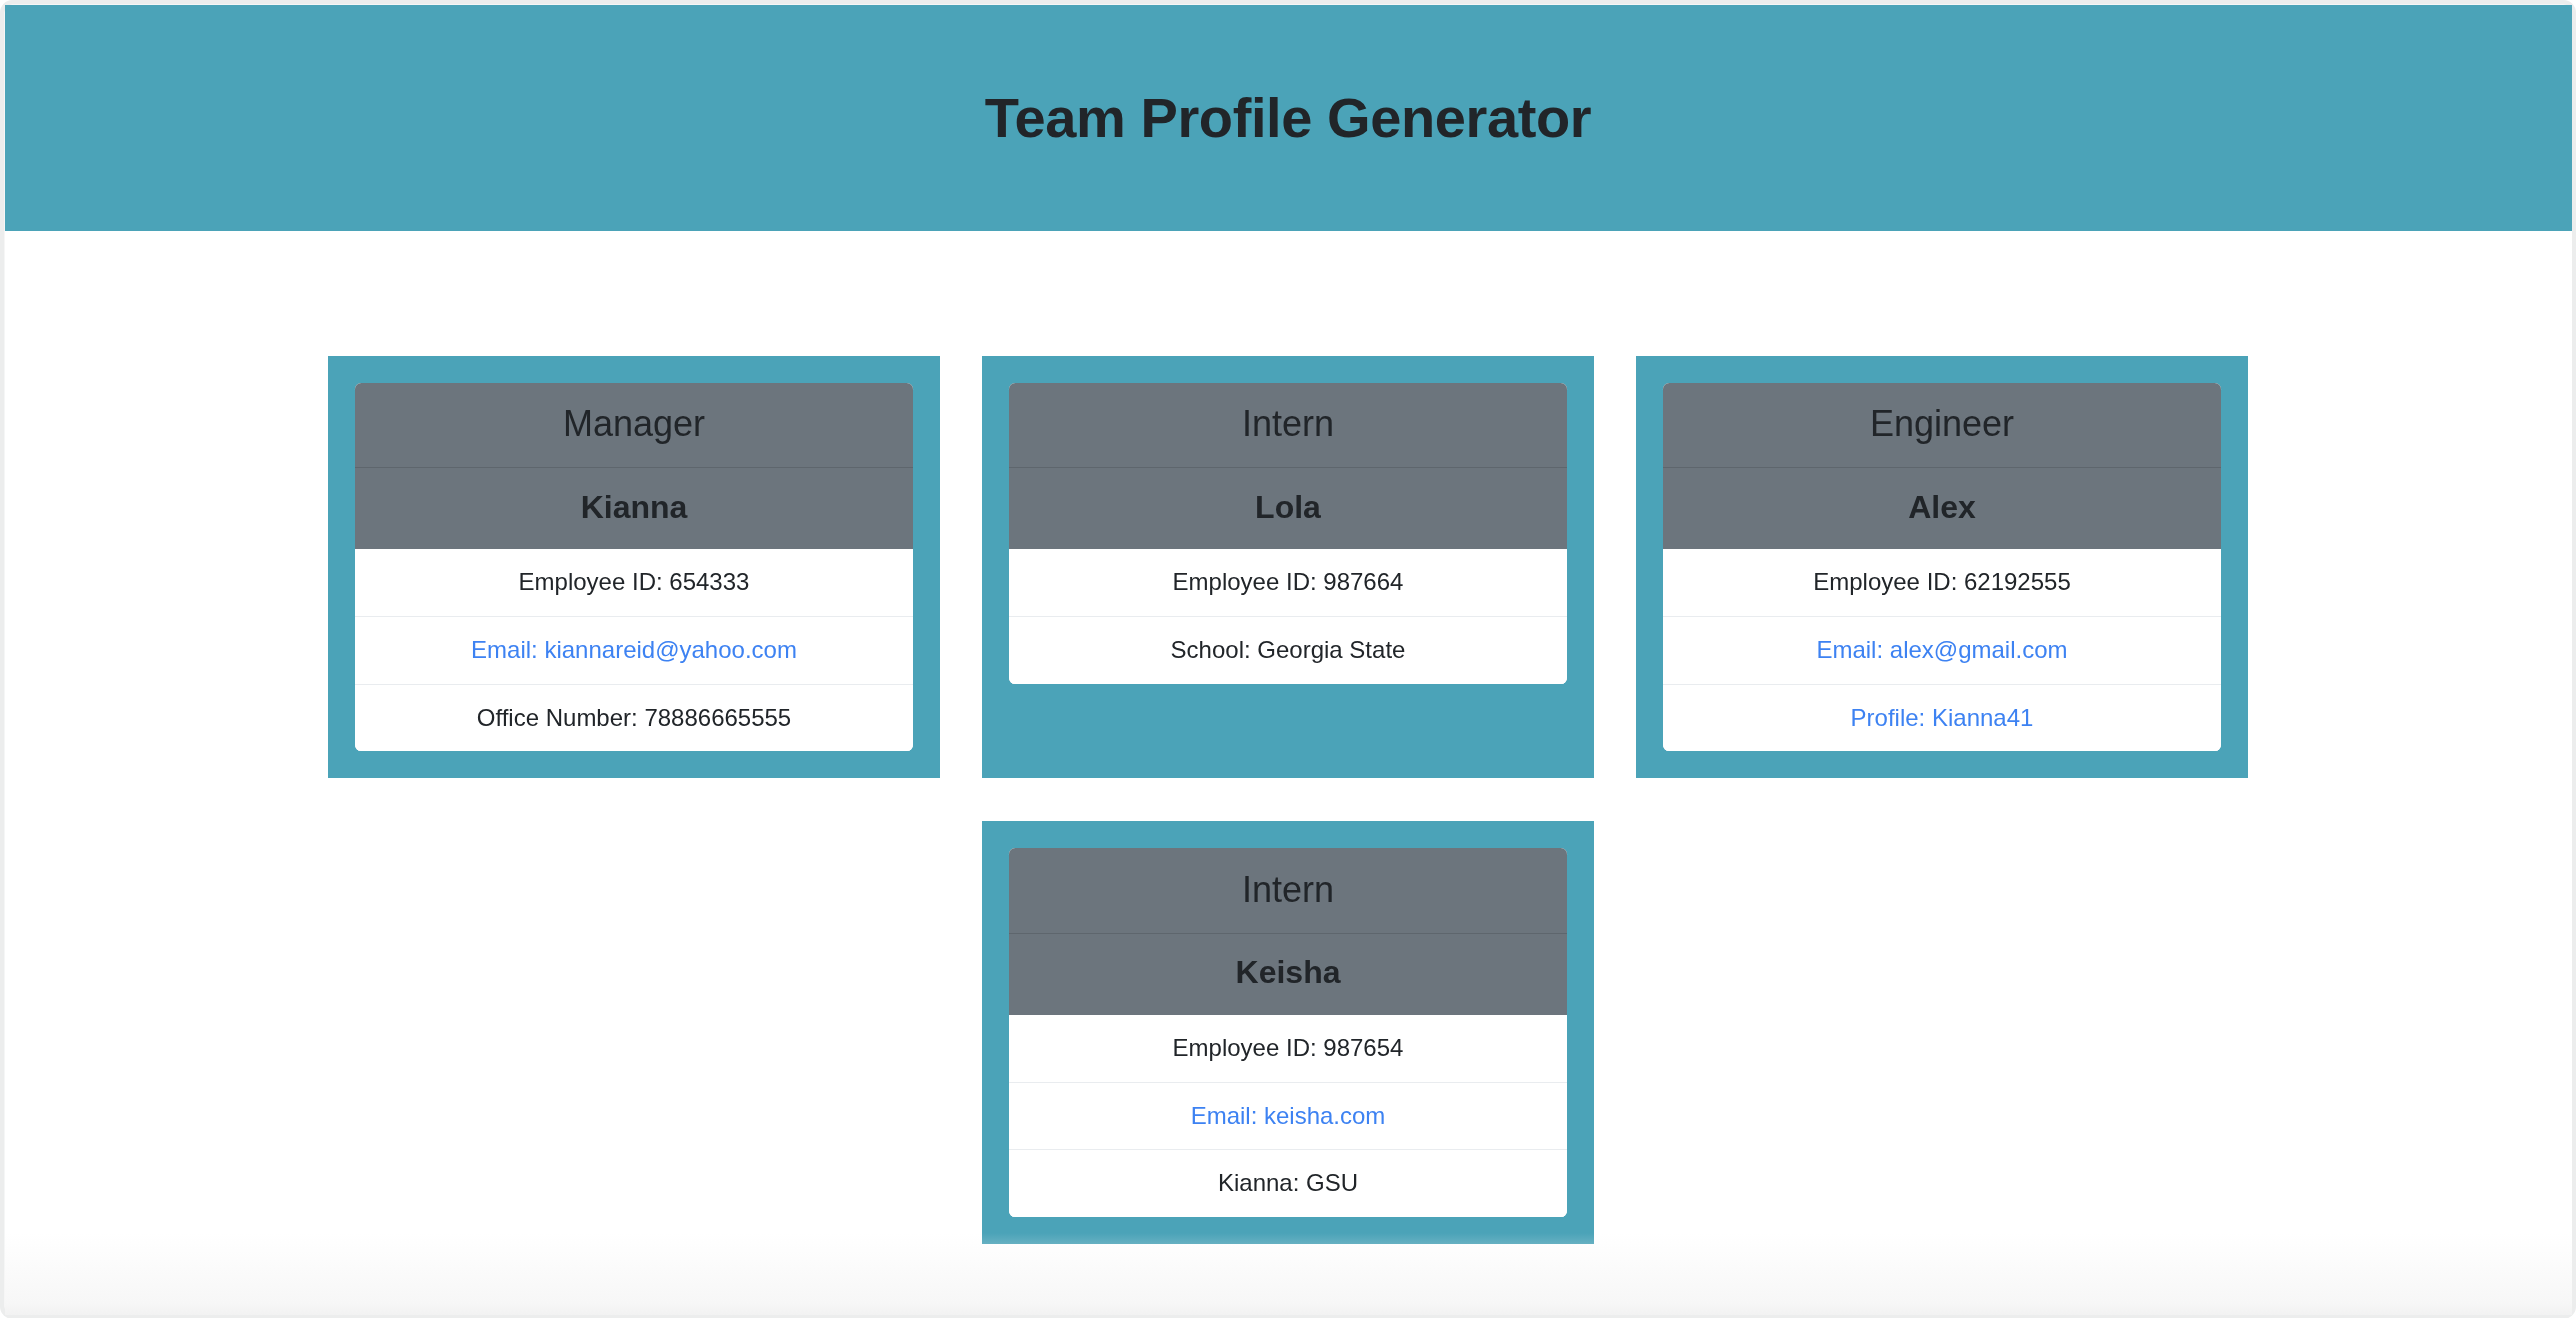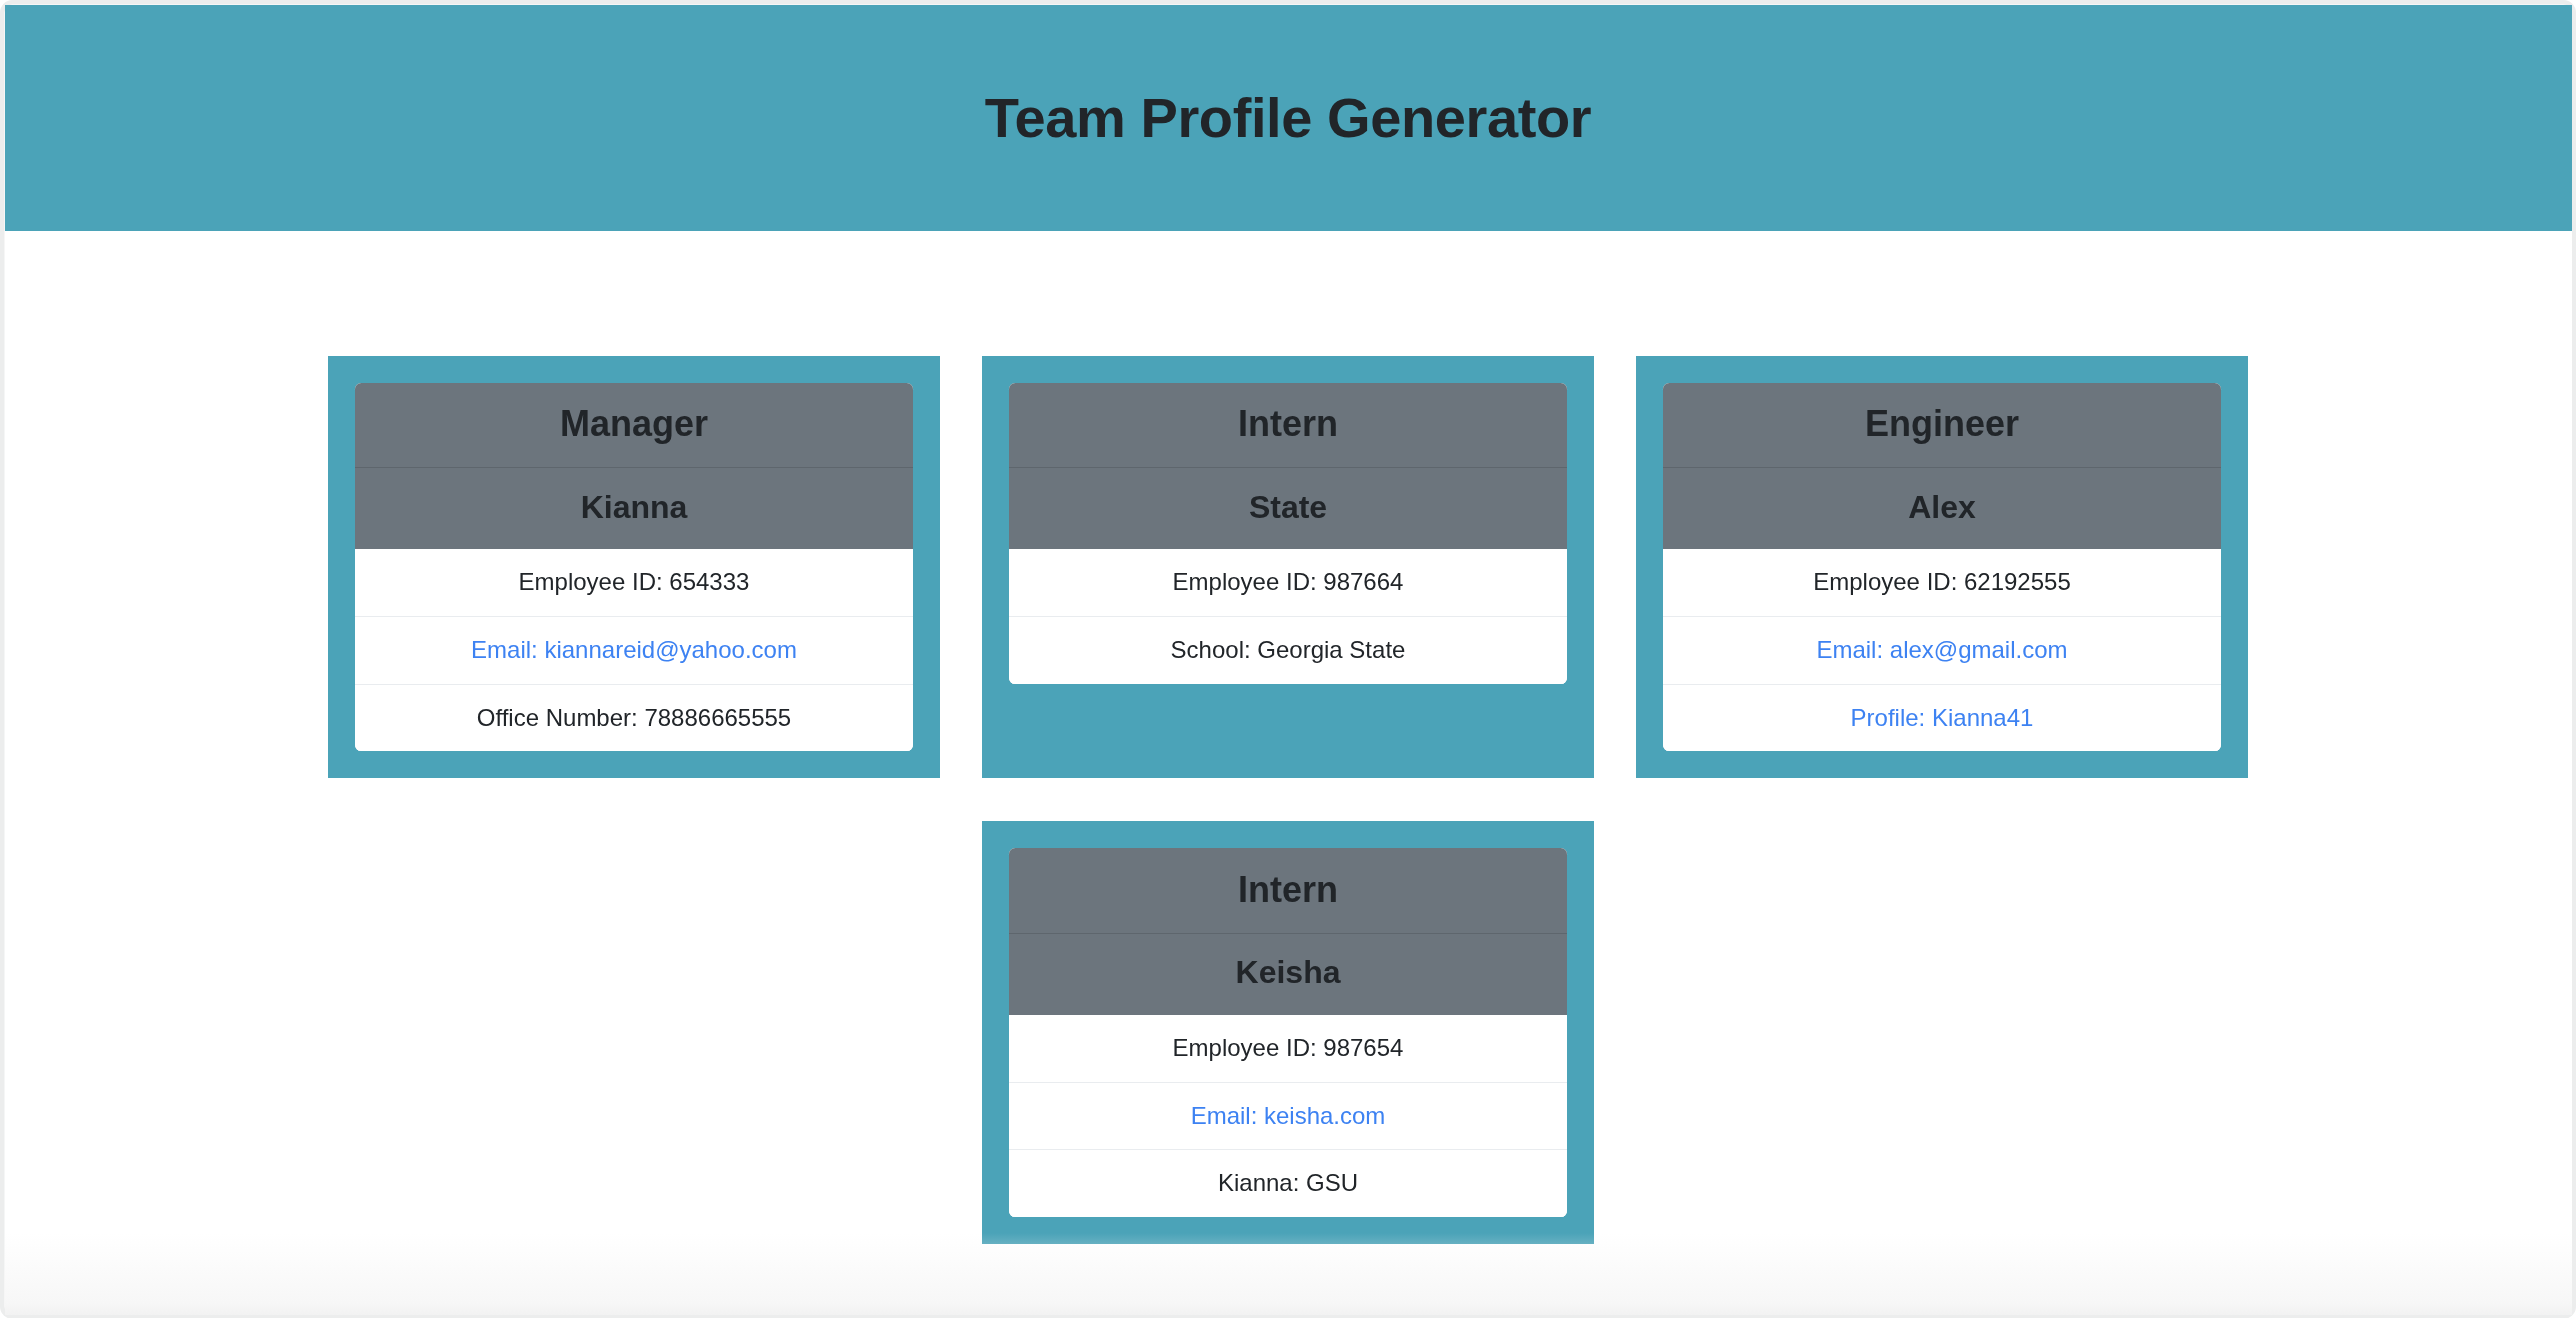--- a/index.html
+++ b/index.html
@@ -90,21 +90,21 @@
 
   .card-head {
     background: #6c757d;
   }
   .card-role,
   .card-name {
     margin: 0;
     color: #212529;
     text-align: center;
     font-size: 36px;
-    font-weight: 700;
+    font-weight: 400;
     line-height: 1.2;
     padding: 19.7px 18px 21.5px 18px;
     font-family: "Liberation Sans", sans-serif;
   }
   .card-role {
     border-bottom: 1.8px solid #5e666d;
   }
   .card-name {
     font-weight: 700;
     font-size: 32px;
@@ -171,21 +171,21 @@
                 <li>Employee ID: 654333</li>
                 <li class="link-row"><a href="#">Email: kiannareid@yahoo.com</a></li>
                 <li>Office Number: 78886665555</li>
               </ul>
             </div>
           </div>
           <div class="profile-card">
             <div class="card-inner">
               <div class="card-head">
                 <h2 class="card-role">Intern</h2>
-                <h3 class="card-name">State</h3>
+                <h3 class="card-name">Lola</h3>
               </div>
               <ul class="card-list">
                 <li>Employee ID: 987664</li>
                 <li>School: Georgia State</li>
               </ul>
             </div>
           </div>
           <div class="profile-card">
             <div class="card-inner">
               <div class="card-head">

